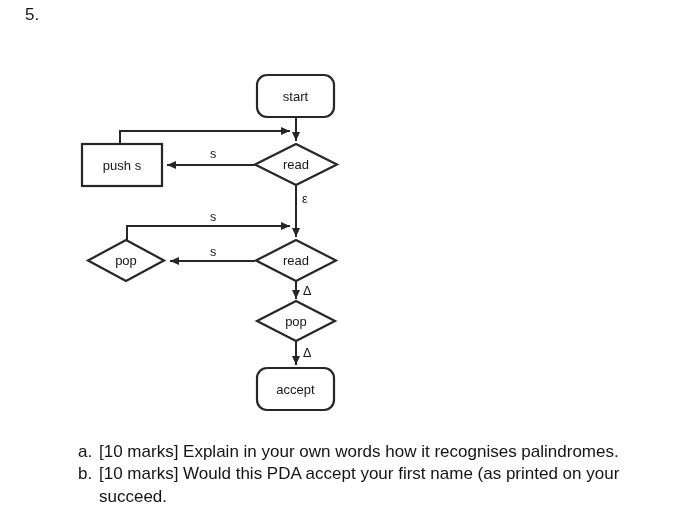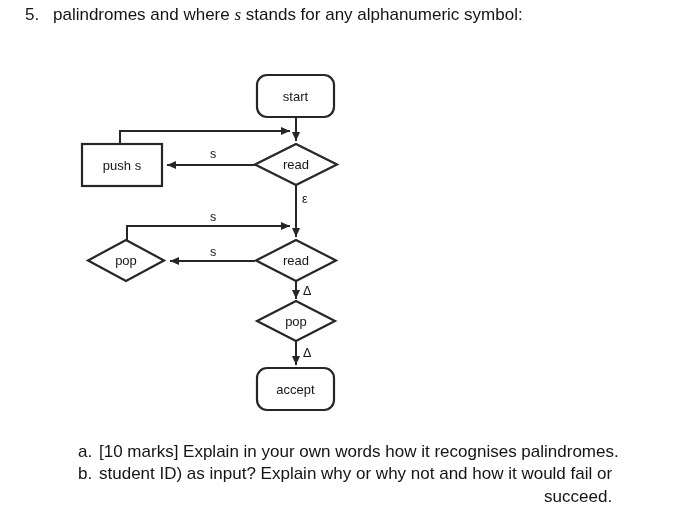--- a/index.html
+++ b/index.html
@@ -31,31 +31,30 @@
   .edge-label { font-size: 12.5px; }
 
   
   .parts {
     position: absolute; top: 441px; left: 78px;
     font-size: 17px; line-height: 22.4px;
     color: #141414;
   }
   .part { display: flex; }
   .plabel { width: 21px; flex: none; }
-  .pline { white-space: nowrap; text-align: right; }
+  .pline { white-space: nowrap; }
 </style>
 </head>
 <body>
 
 <div class="page">
 
   <div class="question-head">
     <span class="qnum">5.</span>
     <div>
-      <div class="qline"><span>palindromes and where </span><span class="math-s">s</span><span> stands for any alphanumeric symbol:</span></div>
     </div>
   </div>
 
   <svg class="flowchart" width="700" height="430" viewBox="0 0 700 430" xmlns="http://www.w3.org/2000/svg">
     <defs>
       <marker id="arrowhead" markerUnits="userSpaceOnUse" markerWidth="10" markerHeight="9" refX="9" refY="4" orient="auto">
         <path d="M0,0 L9,4 L0,8 Z" fill="#262626"></path>
       </marker>
     </defs>
 
@@ -101,19 +100,19 @@
   <div class="parts">
     <div class="part">
       <span class="plabel">a.</span>
       <div>
         <div class="pline">[10 marks] Explain in your own words how it recognises palindromes.</div>
       </div>
     </div>
     <div class="part">
       <span class="plabel">b.</span>
       <div>
-        <div class="pline">student ID) as input? Explain why or why not and how it would fail or</div>
+        <div class="pline">[10 marks] Would this PDA accept your first name (as printed on your</div>
         <div class="pline">succeed.</div>
       </div>
     </div>
   </div>
 
 </div>
 
 </body></html>

